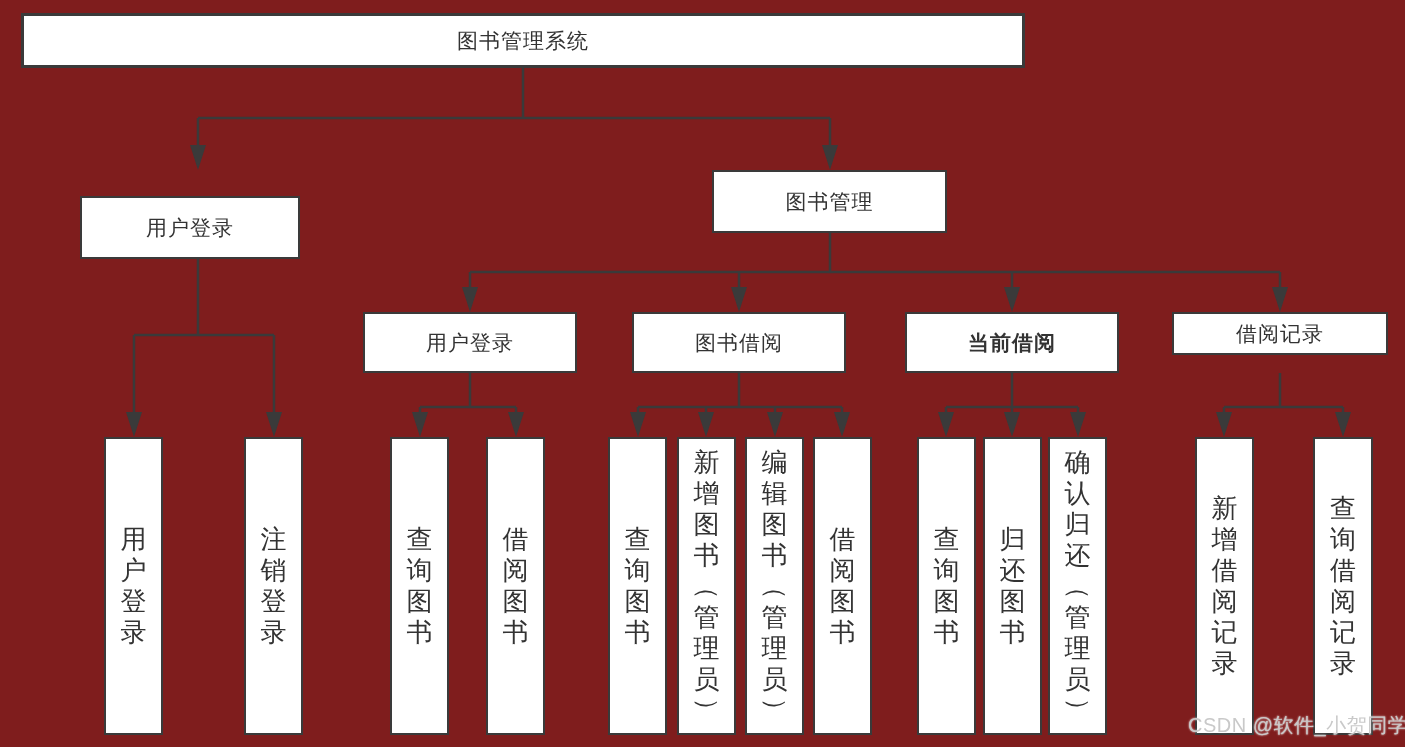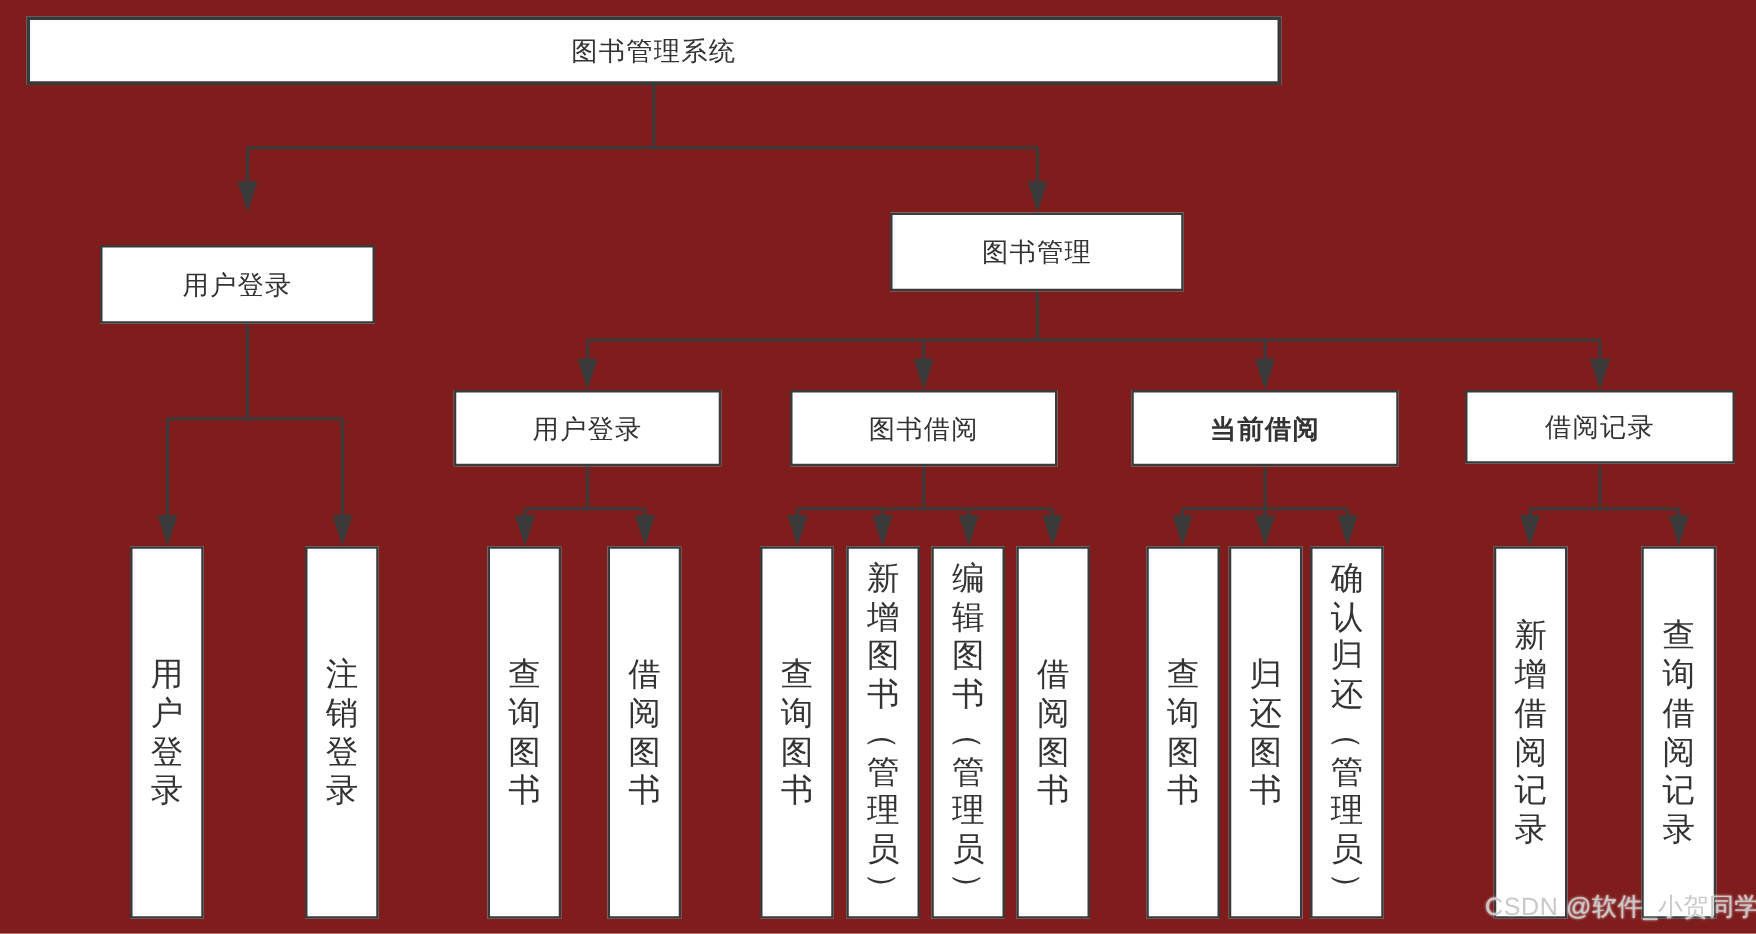--- a/index.html
+++ b/index.html
@@ -72,21 +72,21 @@
 
   <div class="node" style="left:363px;top:312px;width:214px;height:61px;">
     <span>用户登录</span>
   </div>
   <div class="node" style="left:632px;top:312px;width:214px;height:61px;">
     <span>图书借阅</span>
   </div>
   <div class="node" style="left:905px;top:312px;width:214px;height:61px;font-weight:bold;">
     <span>当前借阅</span>
   </div>
-  <div class="node" style="left:1172px;top:312px;width:216px;height:59px;font-family:Liberation Serif, serif;">
+  <div class="node" style="left:1172px;top:312px;width:216px;height:43px;font-family:Liberation Serif, serif;">
     <span>借阅记录</span>
   </div>
 
   <div class="node leaf" style="left:104px;">
     <span>
         <span class="vchar">用</span>
         <span class="vchar">户</span>
         <span class="vchar">登</span>
         <span class="vchar">录</span>
       </span>

